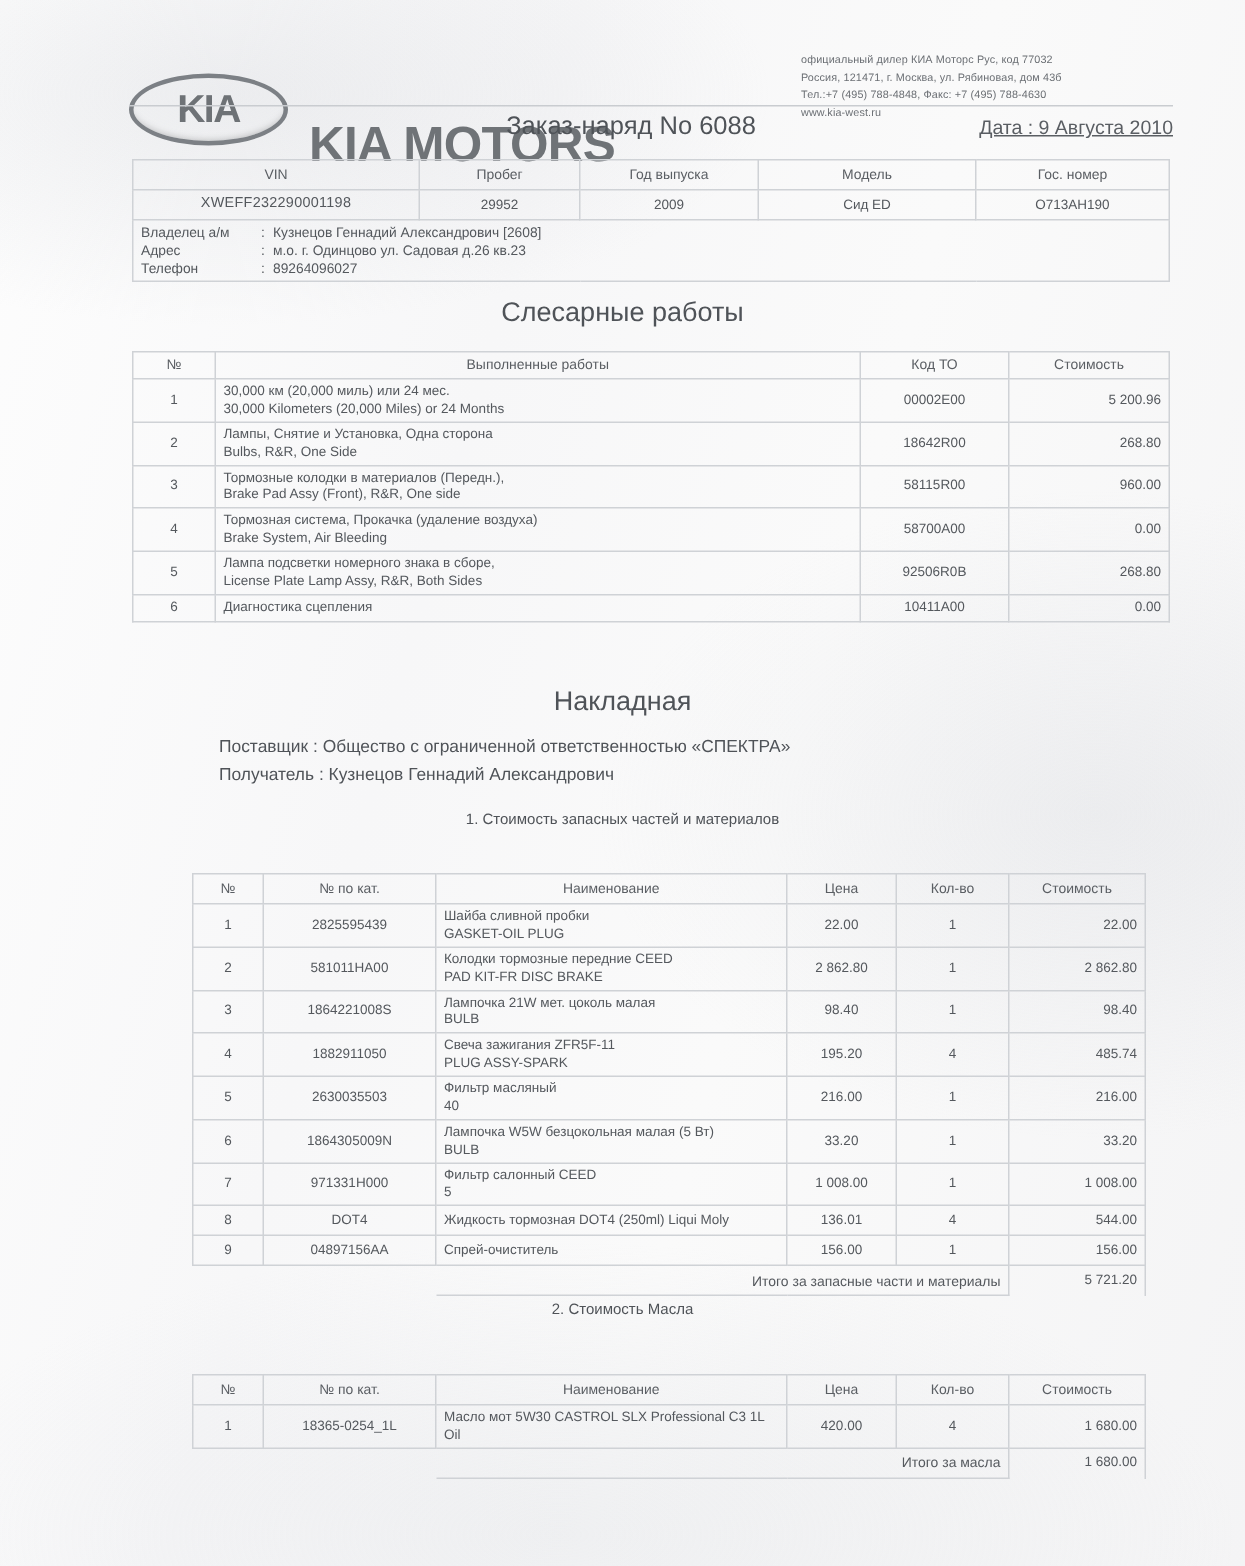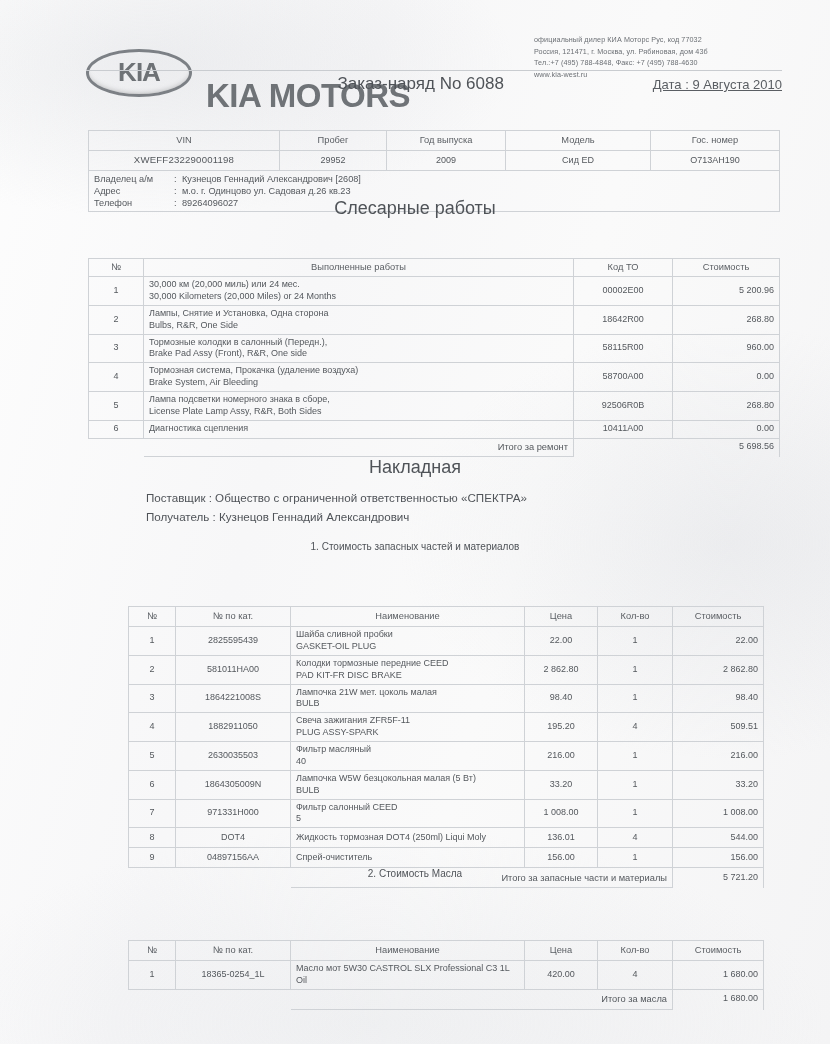--- a/index.html
+++ b/index.html
@@ -112,21 +112,20 @@
     white-space: nowrap;
     text-decoration: underline;
   }
 
   
   table.doc {
     position: absolute;
     border-collapse: collapse;
     font-size: 9px;
     color: #54585d;
-    margin-top: 24px;
   }
   table.doc td, table.doc th {
     border: 1px solid #cfd2d6;
     padding: 2px 5px;
     font-weight: normal;
     vertical-align: middle;
     line-height: 1.32;
   }
   table.doc th { font-size: 9.3px; color: #5a5e63; }
   .c { text-align: center; }
@@ -280,21 +279,21 @@
       <td class="l two-line">
         <span class="ru">Лампы, Снятие и Установка, Одна сторона</span>
         <span class="en">Bulbs, R&amp;R, One Side</span>
       </td>
       <td class="c">18642R00</td>
       <td class="r">268.80</td>
     </tr>
     <tr>
       <td class="c">3</td>
       <td class="l two-line">
-        <span class="ru">Тормозные колодки в салонный (Передн.),</span>
+        <span class="ru">Тормозные колодки в материалов (Передн.),</span>
         <span class="en">Brake Pad Assy (Front), R&amp;R, One side</span>
       </td>
       <td class="c">58115R00</td>
       <td class="r">960.00</td>
     </tr>
     <tr>
       <td class="c">4</td>
       <td class="l two-line">
         <span class="ru">Тормозная система, Прокачка (удаление воздуха)</span>
         <span class="en">Brake System, Air Bleeding</span>
@@ -309,26 +308,20 @@
         <span class="en">License Plate Lamp Assy, R&amp;R, Both Sides</span>
       </td>
       <td class="c">92506R0B</td>
       <td class="r">268.80</td>
     </tr>
     <tr>
       <td class="c">6</td>
       <td class="l">Диагностика сцепления</td>
       <td class="c">10411A00</td>
       <td class="r">0.00</td>
-    </tr>
-    <tr class="total-row">
-      <td class="blank"></td>
-      <td class="total-label">Итого за ремонт</td>
-      <td class="blank"></td>
-      <td class="r" style="border-bottom:1px solid transparent">5 698.56</td>
     </tr>
   </tbody>
     </table>
 
   <div class="section-heading" style="top:457px">Накладная</div>
   <div class="delivery-parties" style="top:489px">
     <div>Поставщик : Общество с ограниченной ответственностью «СПЕКТРА»</div>
     <div>Получатель : Кузнецов Геннадий Александрович</div>
   </div>
 
@@ -379,21 +372,21 @@
     </tr>
     <tr>
       <td class="c">4</td>
       <td class="c">1882911050</td>
       <td class="l two-line">
         <span class="ru">Свеча зажигания ZFR5F-11</span>
         <span class="en">PLUG ASSY-SPARK</span>
       </td>
       <td class="c">195.20</td>
       <td class="c">4</td>
-      <td class="r">509.51</td>
+      <td class="r">485.74</td>
     </tr>
     <tr>
       <td class="c">5</td>
       <td class="c">2630035503</td>
       <td class="l two-line">
         <span class="ru">Фильтр масляный</span>
         <span class="en">40</span>
       </td>
       <td class="c">216.00</td>
       <td class="c">1</td>

